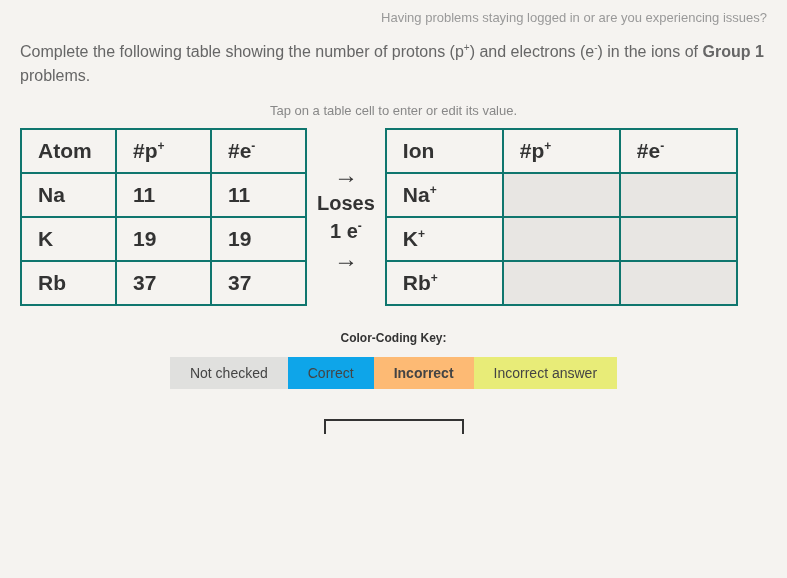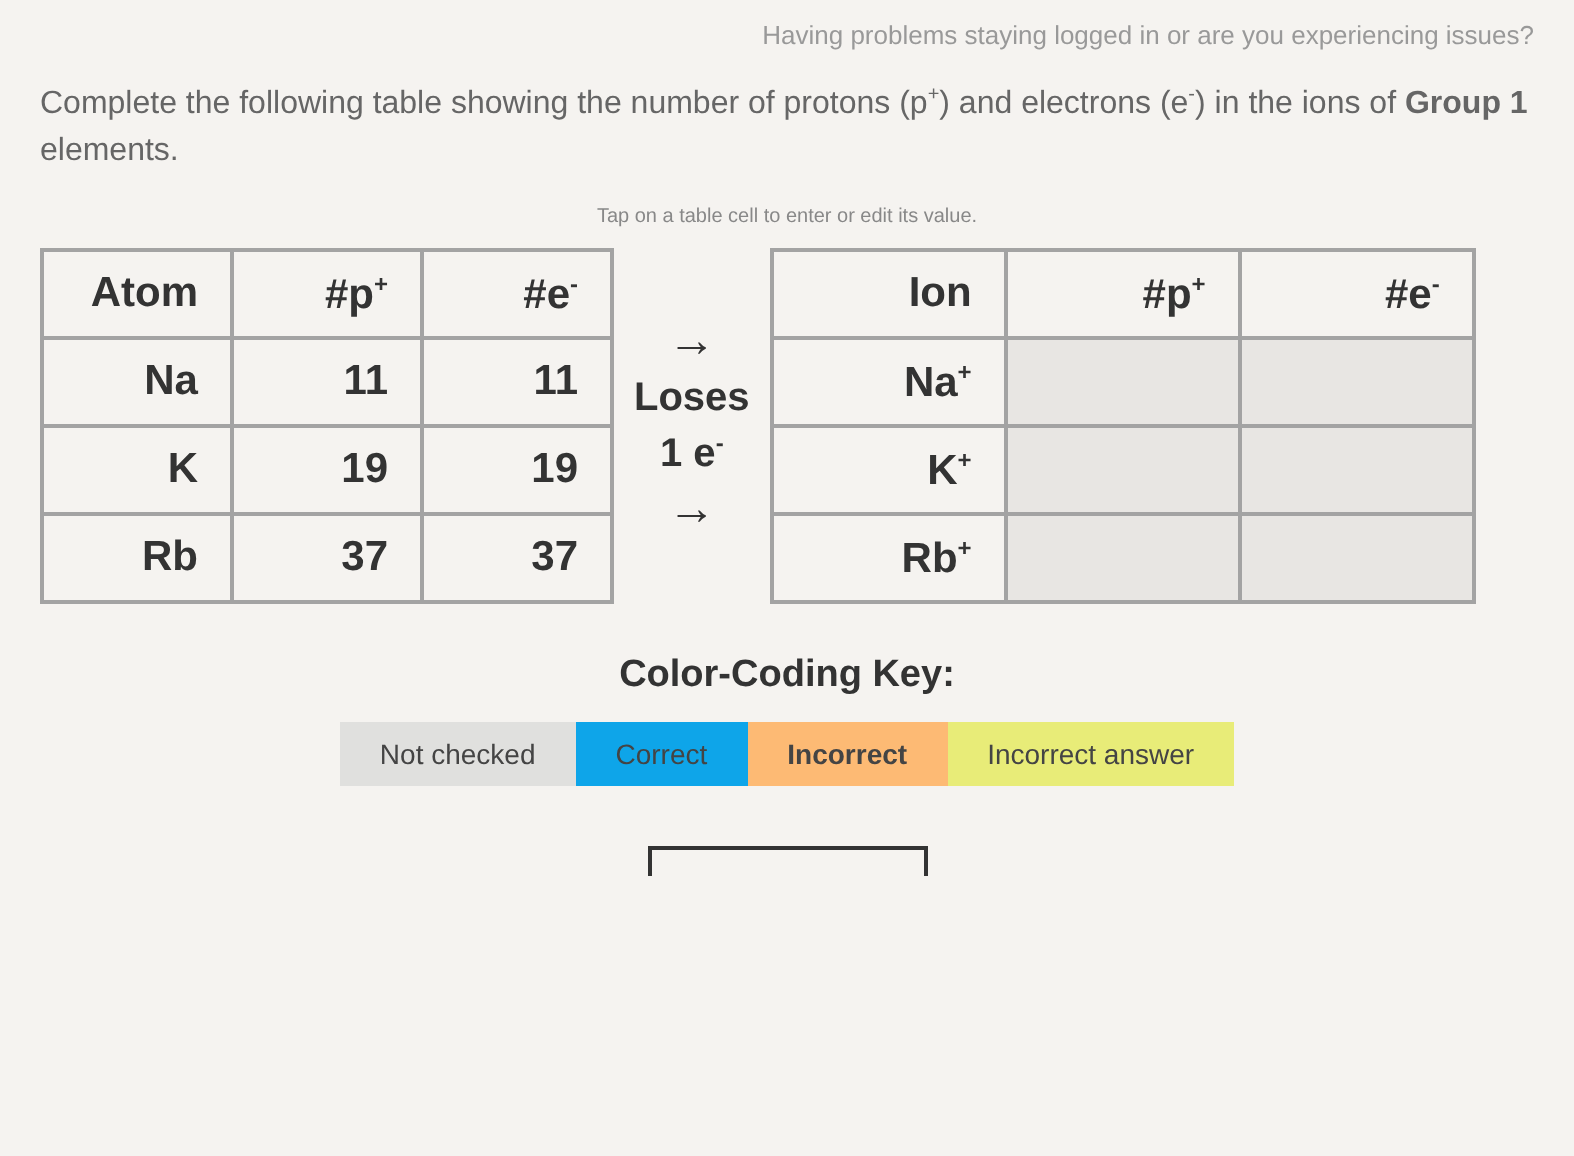--- a/index.html
+++ b/index.html
@@ -22,35 +22,35 @@
     .instruction {
       font-size: 16px;
       color: #666;
       line-height: 1.5;
       margin-bottom: 15px;
     }
     .instruction sup { font-size: 10px; }
     .tap-hint {
       text-align: center;
       color: #888;
-      font-size: 10px;
+      font-size: 13px;
       margin-bottom: 10px;
     }
     .tables-container {
       display: flex;
       align-items: center;
       justify-content: flex-start;
     }
     table {
       border-collapse: collapse;
     }
     td, th {
-      border: 2px solid #a3a3a3;
+      border: 2px solid #0f766e;
       padding: 8px 16px;
-      text-align: right;
+      text-align: left;
       font-size: 21px;
       font-weight: bold;
       color: #333;
       height: 44px;
     }
     .table-left td, .table-left th { width: 95px; }
     .table-right td, .table-right th { width: 117px; }
     .input-cell {
       background: #e8e6e3;
     }
@@ -70,21 +70,21 @@
       line-height: 1.2;
     }
     .middle-text { font-size: 20px; line-height: 1.4; }
     sup, sub { font-size: 12px; }
     .key-title {
       text-align: center;
       font-weight: bold;
       color: #333;
       margin-top: 25px;
       margin-bottom: 12px;
-      font-size: 19px;
+      font-size: 12px;
     }
     .key-row {
       display: flex;
       justify-content: center;
     }
     .key-item {
       padding: 8px 20px;
       font-size: 14px;
       color: #444;
     }
@@ -100,21 +100,21 @@
       border-bottom: none;
     }
     .with-sup { white-space: nowrap; }
   </style>
 </head>
 <body>
 
 <div class="header-text">Having problems staying logged in or are you experiencing issues?</div>
 
 <div class="instruction">
-  <span>Complete the following table showing the number of protons (p</span><sup>+</sup><span>) and electrons (e</span><sup>-</sup><span>) in the ions of </span><b>Group 1</b><span> elements.</span>
+  <span>Complete the following table showing the number of protons (p</span><sup>+</sup><span>) and electrons (e</span><sup>-</sup><span>) in the ions of </span><b>Group 1</b><span> problems.</span>
 </div>
 
 <div class="tap-hint">Tap on a table cell to enter or edit its value.</div>
 
 <div class="tables-container">
 
   <table class="table-left">
     <tbody>
         <tr>
       <th>Atom</th>

